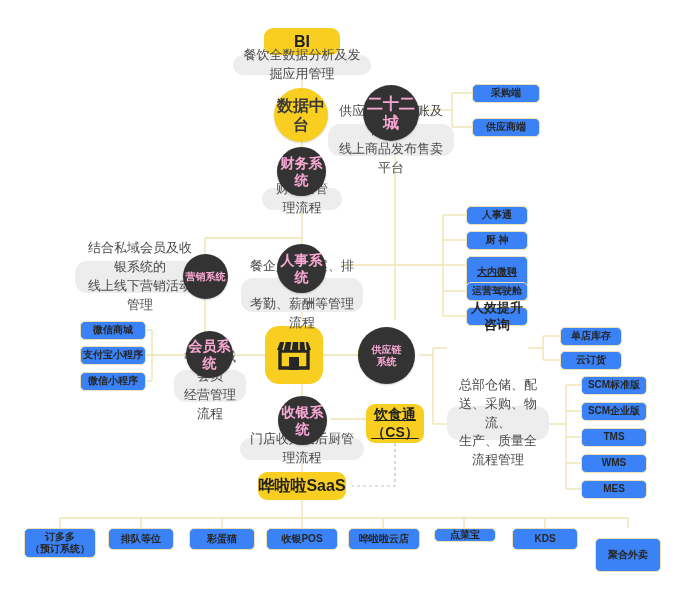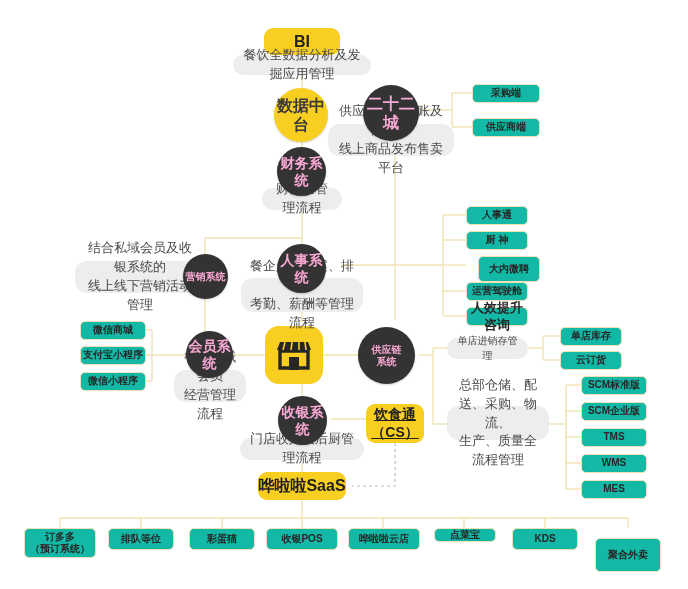--- a/index.html
+++ b/index.html
@@ -33,21 +33,21 @@
   .circle.yellowfill{background:#F8CE20;color:#3a3a3a;}
   
   .pill{
     background:#EDEDED;border-radius:12px;
     display:flex;align-items:center;justify-content:center;
     text-align:center;color:#4a4a4a;line-height:1.45;
     padding:5px 9px;box-sizing:border-box;
   }
   
   .leaf{
-    background:#14b8a6;border:1px solid #EEE2B4;border-radius:5px;
+    background:#3b82f6;border:1px solid #EEE2B4;border-radius:5px;
     display:flex;align-items:center;justify-content:center;
     text-align:center;color:#262626;font-weight:bold;line-height:1.25;
     box-sizing:border-box;
   }
   
   .storetile{
     position:absolute;width:58px;height:58px;border-radius:14px;
     background:#F8CE20;display:flex;align-items:center;justify-content:center;
   }
   .fz9{font-size:13px;}
@@ -162,21 +162,21 @@
 
   <div class="node leaf fz10" style="left:472px;top:84px;width:68px;height:19px;">采购端</div>
   <div class="node leaf fz10" style="left:472px;top:118px;width:68px;height:19px;">供应商端</div>
 
   <div class="node circle fz11" style="left:277px;top:244px;width:49px;height:49px;z-index:3;">人事系统</div>
   <div class="node pill fz9" style="left:241px;top:278px;width:122px;height:34px;z-index:2;white-space:pre-line;">餐企人事档案、排班、
 考勤、薪酬等管理流程</div>
 
   <div class="node leaf fz10" style="left:466px;top:206px;width:62px;height:19px;">人事通</div>
   <div class="node leaf fz10" style="left:466px;top:231px;width:62px;height:19px;">厨 神</div>
-  <div class="node leaf fz10" style="left:478px;top:256px;width:62px;height:26px;">大内微聘</div>
+  <div class="node leaf fz10" style="left:466px;top:256px;width:62px;height:32px;text-decoration:underline;">大内微聘</div>
   <div class="node leaf fz10" style="left:466px;top:282px;width:62px;height:19px;">运营驾驶舱</div>
   <div class="node leaf fz9" style="left:466px;top:307px;width:62px;height:19px;">人效提升咨询</div>
 
   <div class="node circle fz10" style="left:183px;top:254px;width:45px;height:45px;z-index:3;">营销系统</div>
   <div class="node pill fz9" style="left:75px;top:261px;width:130px;height:32px;z-index:2;white-space:pre-line;">结合私域会员及收银系统的
 线上线下营销活动管理</div>
 
   <div class="node circle fz11" style="left:186px;top:331px;width:47px;height:47px;z-index:3;">会员系统</div>
   <div class="node pill fz9" style="left:174px;top:370px;width:72px;height:32px;z-index:2;white-space:pre-line;">餐饮私域会员
 经营管理流程</div>
@@ -195,21 +195,20 @@
         <line x1="16" y1="4" x2="15" y2="12"></line>
         <line x1="23" y1="4" x2="23" y2="12"></line>
         <line x1="29" y1="4" x2="30" y2="12"></line>
       </g>
     </svg>
   </div>
 
   <div class="node circle fz10" style="left:358px;top:327px;width:57px;height:57px;z-index:3;white-space:pre-line;">供应链
 系统</div>
 
-  <div class="node pill fz10" style="left:447px;top:338px;width:81px;height:21px;">单店进销存管理</div>
   <div class="node leaf fz10" style="left:560px;top:327px;width:62px;height:19px;">单店库存</div>
   <div class="node leaf fz10" style="left:560px;top:351px;width:62px;height:19px;">云订货</div>
 
   <div class="node pill fz9" style="left:447px;top:406px;width:102px;height:34px;white-space:pre-line;">总部仓储、配送、采购、物流、
 生产、质量全流程管理</div>
 
   <div class="node leaf fz10" style="left:581px;top:376px;width:66px;height:19px;">SCM标准版</div>
   <div class="node leaf fz10" style="left:581px;top:402px;width:66px;height:19px;">SCM企业版</div>
   <div class="node leaf fz10" style="left:581px;top:428px;width:66px;height:19px;">TMS</div>
   <div class="node leaf fz10" style="left:581px;top:454px;width:66px;height:19px;">WMS</div>

